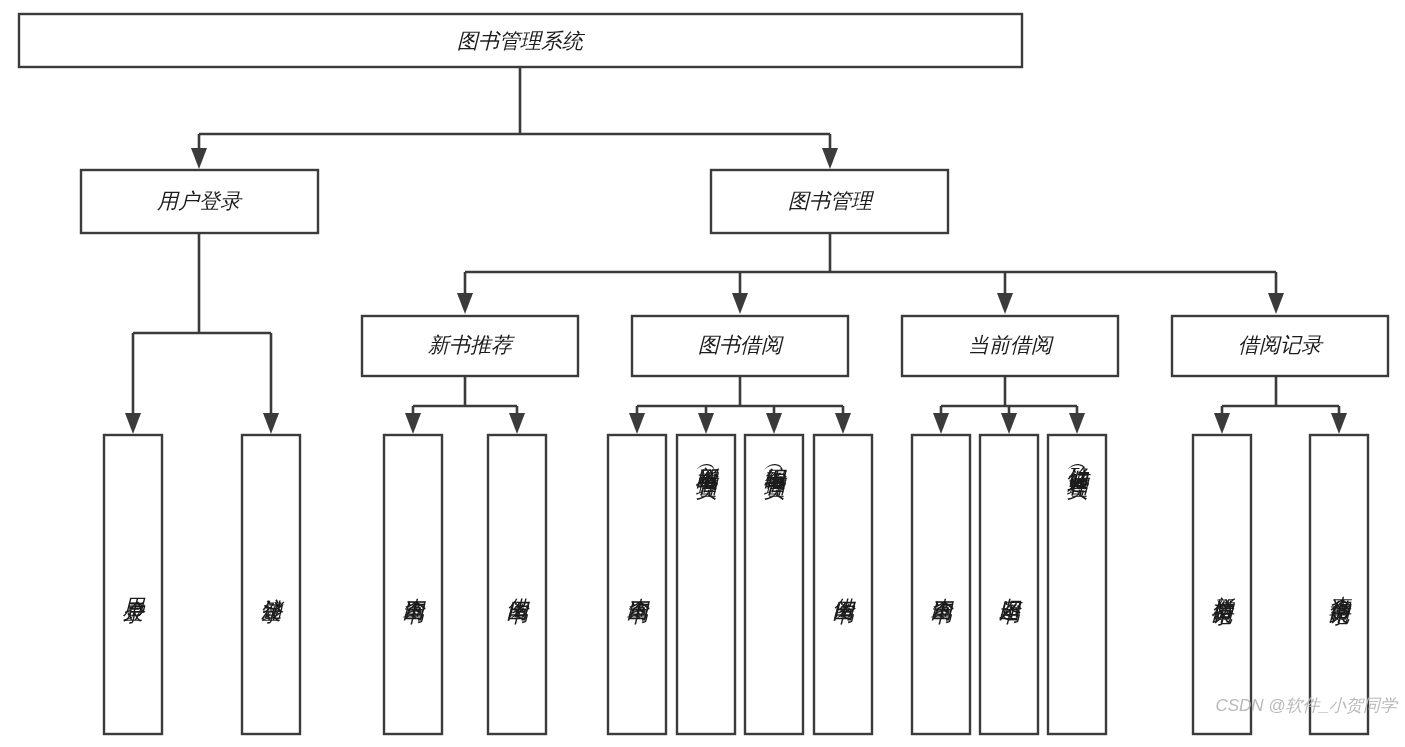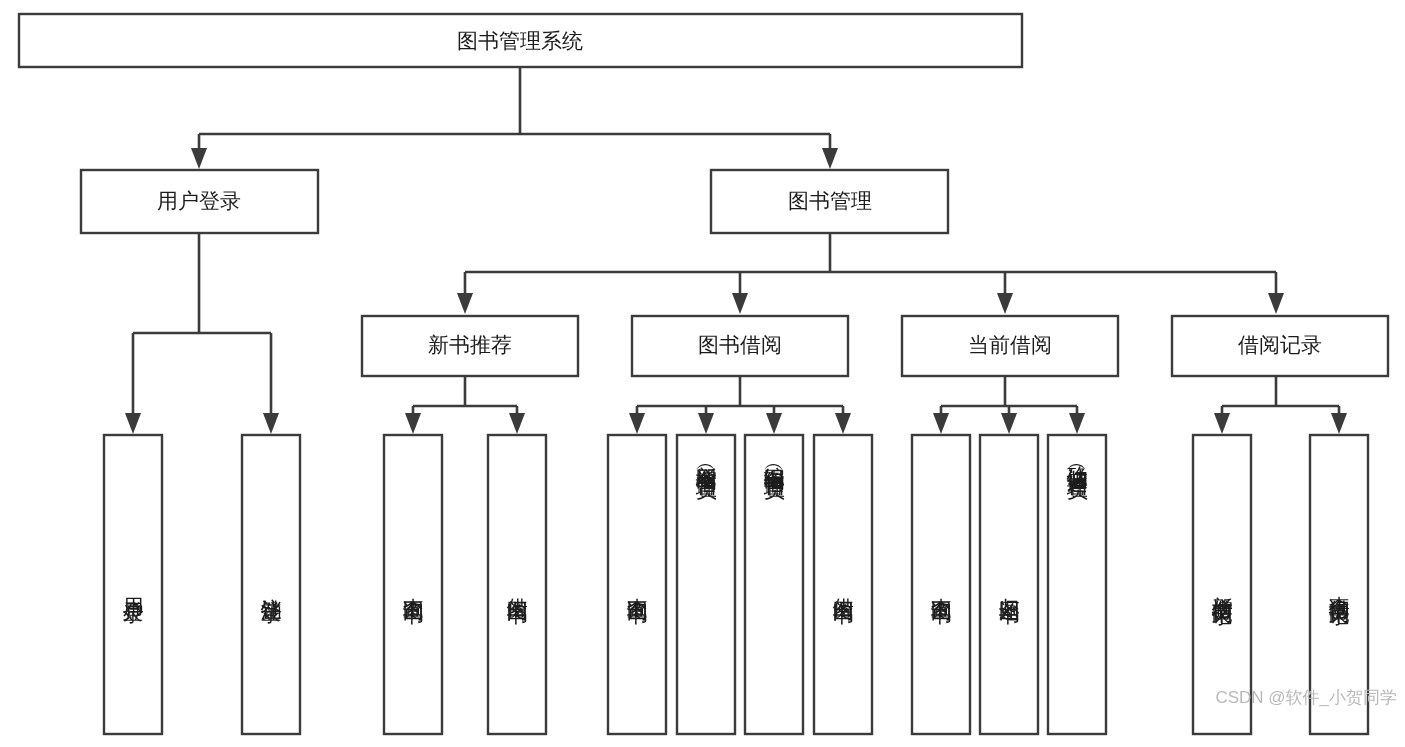--- a/index.html
+++ b/index.html
@@ -11,20 +11,21 @@
     width: 1405px;
     height: 747px;
     font-family: "Liberation Sans", "DejaVu Sans", sans-serif;
     overflow: hidden;
     position: relative;
   }
   #diagram-root {
     position: relative;
     width: 1405px;
     height: 717px;
+    font-style: italic;
   }
   svg#tree-svg {
     position: absolute;
     left: 0;
     top: 0;
     width: 1405px;
     height: 747px;
   }
   .node-box {
     fill: #ffffff;
@@ -60,21 +61,21 @@
     display: flex;
     align-items: center;
     justify-content: center;
     white-space: nowrap;
     pointer-events: none;
     user-select: none;
   }
   .watermark {
     position: absolute;
     right: 8px;
-    bottom: 8px;
+    bottom: 0;
     font-family: "Liberation Sans", "DejaVu Sans", sans-serif;
     font-size: 17px;
     color: #b9b9b9;
     white-space: nowrap;
     user-select: none;
   }
 </style>
 </head>
 <body>
 

